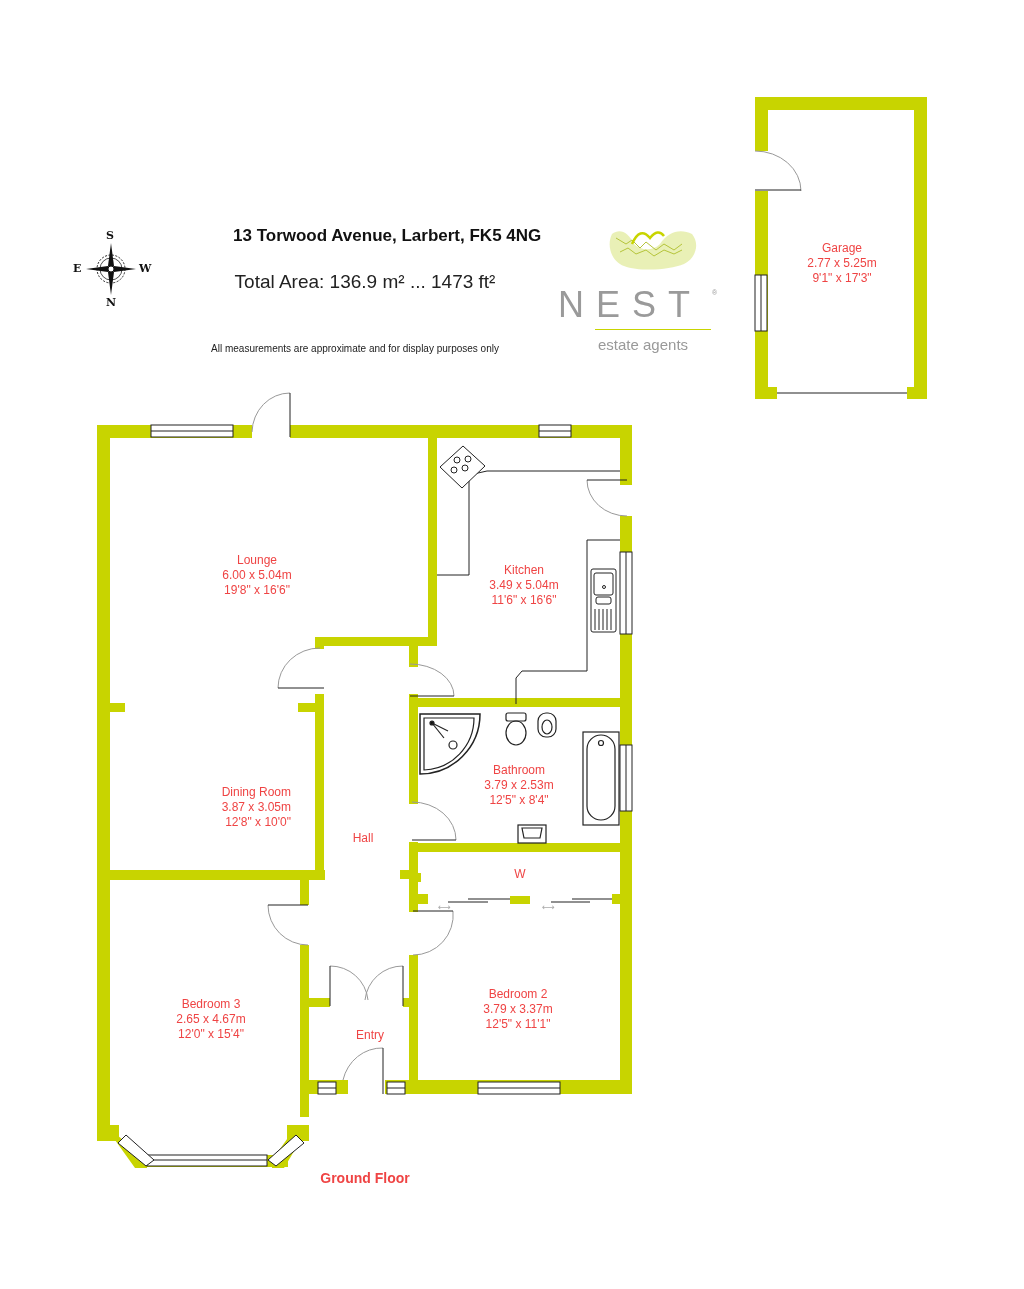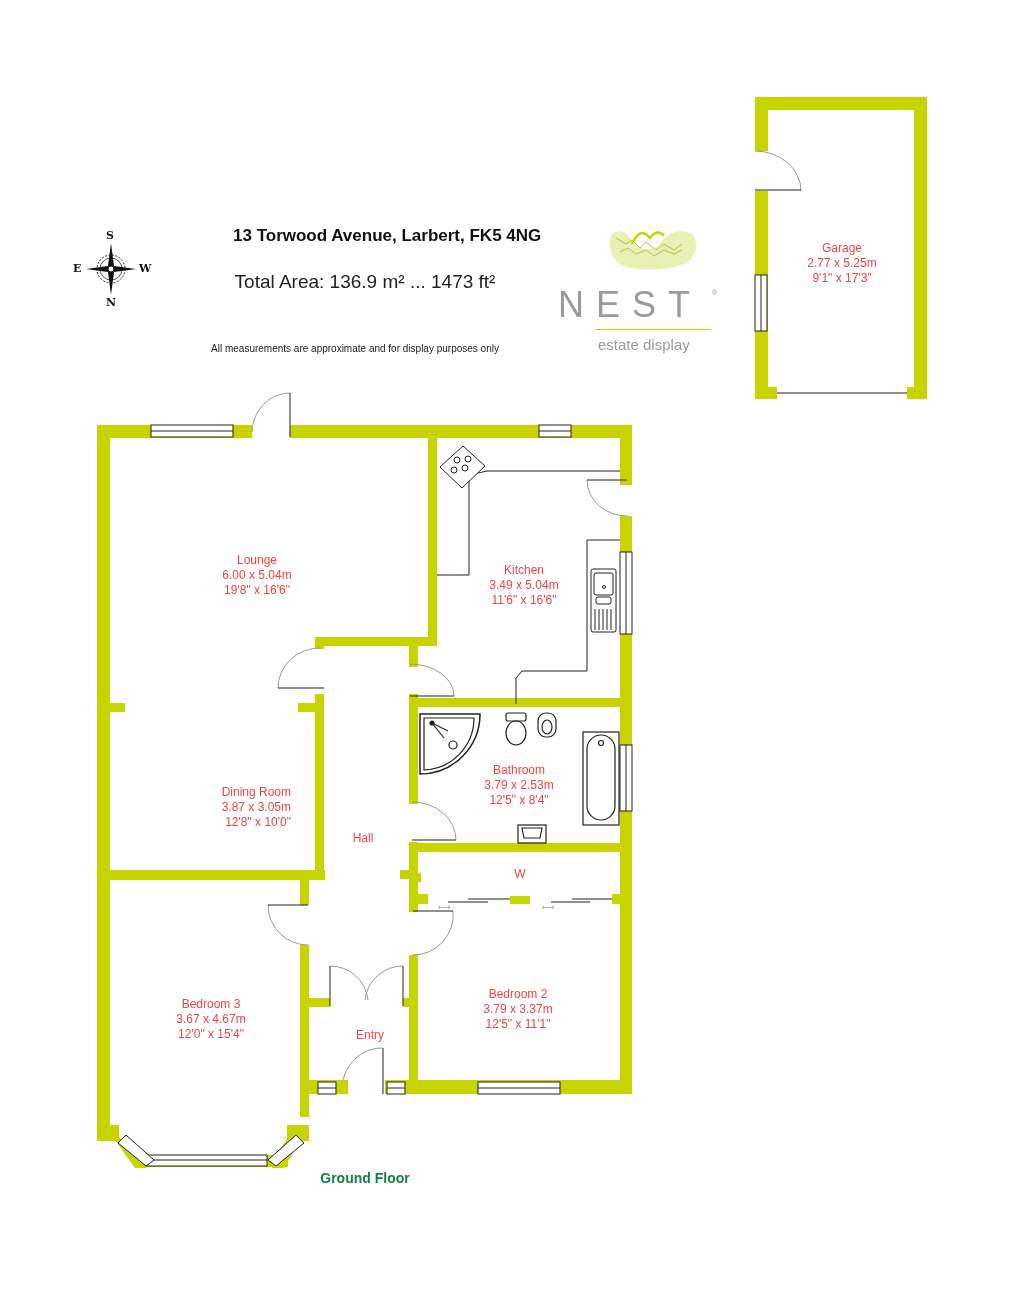--- a/index.html
+++ b/index.html
@@ -4,21 +4,21 @@
 <style>
   html, body { margin: 0; padding: 0; background: #ffffff; }
   body { width: 1024px; height: 1289px; position: relative; overflow: hidden; font-family: "Liberation Sans", sans-serif; color: #222; }
   svg#plan { position: absolute; left: 0; top: 0; }
   .t { position: absolute; text-align: center; font-family: "Liberation Sans", sans-serif; }
   .title { left: 180px; top: 226px; width: 480px; font-size: 17px; font-weight: bold; color: #111; text-align: left; padding-left: 53px; }
   .area { left: 210px; top: 271px; width: 310px; font-size: 19px; color: #222; }
   .disclaimer { left: 150px; top: 318px; width: 410px; font-size: 10px; color: #222; margin-top: 25px; }
   .room { font-size: 12px; line-height: 15px; color: #ef4444; width: 160px; }
   .room span { display: block; }
-  .floor-label { left: 285px; top: 1170px; width: 160px; font-size: 14px; font-weight: bold; color: #15803d; }
+  .floor-label { left: 285px; top: 1170px; width: 160px; font-size: 14px; font-weight: bold; color: #ef4444; }
   .compass-l { position: absolute; font-family: "DejaVu Serif", serif; font-weight: bold; font-size: 11px; color: #111; }
   .nest-word { position: absolute; left: 558px; top: 284px; font-size: 36px; letter-spacing: 12px; color: #9a9a9a; font-weight: normal; }
   .nest-reg { position: absolute; left: 712px; top: 289px; font-size: 7px; color: #999; }
   .nest-line { position: absolute; left: 595px; top: 329px; width: 116px; height: 1px; background: #c8d400; }
   .nest-sub { position: absolute; left: 598px; top: 336px; font-size: 15px; color: #999; }
 </style>
 </head>
 <body>
 
 <svg id="plan" width="1024" height="1289" viewBox="0 0 1024 1289">
@@ -224,21 +224,21 @@
 <div class="compass-l" style="left:73px;top:262px;">E</div>
 <div class="compass-l" style="left:139px;top:262px;">W</div>
 
 <div class="t title">13 Torwood Avenue, Larbert, FK5 4NG</div>
 <div class="t area">Total Area: 136.9 m² ... 1473 ft²</div>
 <div class="t disclaimer">All measurements are approximate and for display purposes only</div>
 
 <div class="nest-word">NEST</div>
 <div class="nest-reg">®</div>
 <div class="nest-line"></div>
-<div class="nest-sub">estate display</div>
+<div class="nest-sub">estate agents</div>
 
 <div class="t room" style="left:762px;top:241px;">
   <span>Garage</span>
   <span>2.77 x 5.25m</span>
   <span>9'1" x 17'3"</span>
 </div>
 <div class="t room" style="left:177px;top:553px;">
   <span>Lounge</span>
   <span>6.00 x 5.04m</span>
   <span>19'8" x 16'6"</span>
@@ -259,21 +259,21 @@
   <span>12'8" x 10'0"</span>
 </div>
 <div class="t room" style="left:283px;top:831px;">
   <span>Hall</span>
 </div>
 <div class="t room" style="left:440px;top:867px;">
   <span>W</span>
 </div>
 <div class="t room" style="left:131px;top:997px;">
   <span>Bedroom 3</span>
-  <span>3.67 x 4.67m</span>
+  <span>2.65 x 4.67m</span>
   <span>12'0" x 15'4"</span>
 </div>
 <div class="t room" style="left:438px;top:987px;">
   <span>Bedroom 2</span>
   <span>3.79 x 3.37m</span>
   <span>12'5" x 11'1"</span>
 </div>
 <div class="t room" style="left:290px;top:1028px;">
   <span>Entry</span>
 </div>

